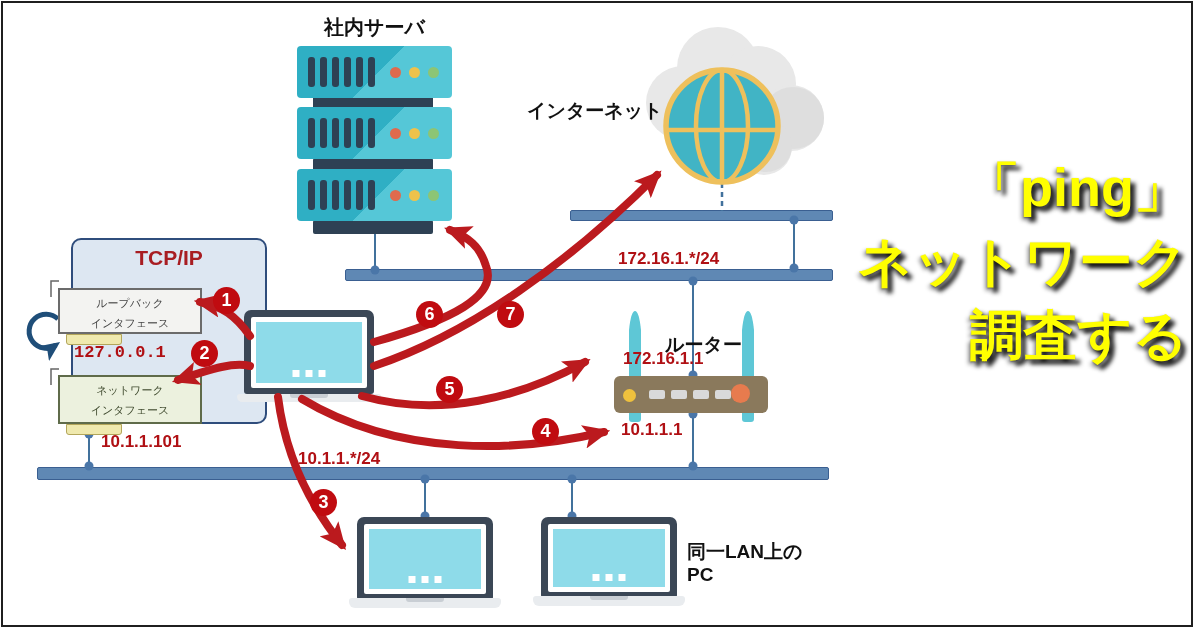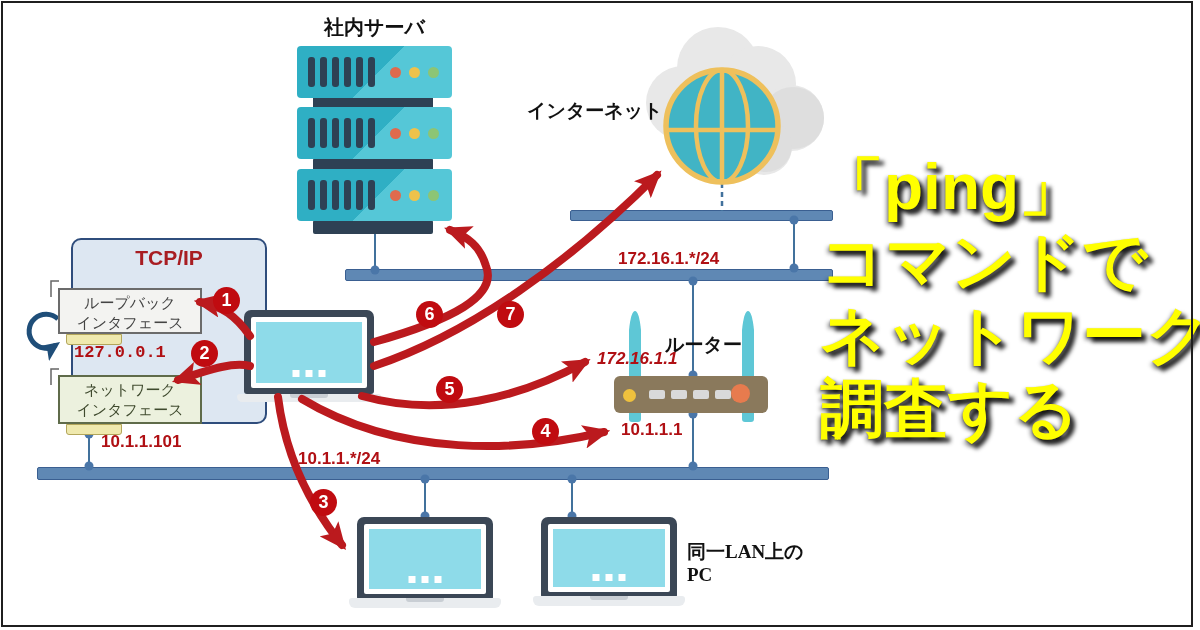--- a/index.html
+++ b/index.html
@@ -22,31 +22,31 @@
   .lt-notch{position:absolute;left:50%;transform:translateX(-50%);top:0;width:38px;height:4px;background:#c9ced4;border-radius:0 0 3px 3px;}
   
   .srv-bar{position:absolute;left:313px;width:120px;height:14px;background:#2e4154;border-radius:2px;}
   .srv-unit{position:absolute;left:297px;width:155px;height:52px;border-radius:4px;
             background:linear-gradient(135deg,#2fafc4 0 52%,#55c7d7 52% 100%);}
   .srv-slots{position:absolute;left:11px;top:11px;display:flex;gap:5px;}
   .srv-slots span{width:7px;height:30px;background:#2e4154;border-radius:3px;display:block;}
   .srv-leds{position:absolute;top:21px;display:flex;gap:8px;left:93px;}
   .srv-leds span{width:11px;height:11px;border-radius:50%;display:block;}
   
-  .card{position:absolute;width:144px;box-sizing:border-box;text-align:center;font-size:15px;line-height:20px;padding-top:3px;}
+  .card{position:absolute;width:144px;box-sizing:border-box;text-align:center;font-size:11px;line-height:20px;padding-top:3px;}
   .tab{position:absolute;width:54px;height:9px;background:#efe9ae;border:1px solid #b3a65a;border-radius:0 0 3px 3px;}
   .tcpip-box{position:absolute;left:71px;top:238px;width:192px;height:182px;background:#dde7f2;
              border:2px solid #2f4d7c;border-radius:10px;}
   .tcpip-title{position:absolute;left:0;top:6px;width:100%;text-align:center;color:#a81d22;font-weight:bold;font-size:21px;}
   
   .router-body{position:absolute;left:614px;top:376px;width:154px;height:37px;background:#8a795c;border-radius:6px;}
   .router-slot{position:absolute;top:14px;width:16px;height:9px;background:#d9d9d9;border-radius:2px;}
   
-  #title{position:absolute;left:820px;top:150px;width:368px;color:#ffff00;
-         font-weight:bold;font-size:64px;line-height:74px;white-space:nowrap;
+  #title{position:absolute;left:820px;top:150px;width:368px;text-align:right;color:#ffff00;
+         font-weight:bold;font-size:54px;line-height:74px;white-space:nowrap;
          text-shadow:5px 5px 4px rgba(0,0,0,0.85),-2px 3px 4px rgba(0,0,0,0.45),0 1px 2px rgba(0,0,0,0.4);}
 </style>
 </head>
 <body>
 
 <div id="stage">
 
   <div class="bus" style="left:570px;top:210px;width:261px;height:9px;"></div>
   <div class="bus" style="left:345px;top:269px;width:486px;height:10px;"></div>
   <div class="bus" style="left:37px;top:467px;width:790px;height:11px;"></div>
@@ -245,27 +245,27 @@
         </div>
     </div>
     <div class="lt-base" style="left:533px;top:596px;width:152px;height:10px;">
         <div class="lt-notch"></div>
       </div>
   </div>
 
   <div class="jp-label" style="left:324px;top:16px;font-size:20px;">社内サーバ</div>
   <div class="jp-label" style="left:527px;top:99px;">インターネット</div>
   <div class="jp-label" style="left:665px;top:313px;margin-top:20px;">ルーター</div>
-  <div class="jp-label" style="left:687px;top:540px;font-family:Liberation Serif, serif;">
+  <div class="jp-label" style="left:687px;top:540px;">
     <div>同一LAN上の</div>
     <div>PC</div>
   </div>
   <div class="red-label" style="left:618px;top:249px;">172.16.1.*/24</div>
   <div class="red-label" style="left:298px;top:449px;">10.1.1.*/24</div>
-  <div class="red-label" style="left:597px;top:349px;font-style:italic;">172.16.1.1</div>
+  <div class="red-label" style="left:623px;top:349px;">172.16.1.1</div>
   <div class="red-label" style="left:621px;top:420px;">10.1.1.1</div>
 
   <svg width="1200" height="630" viewBox="0 0 1200 630" style="position:absolute;left:0;top:0;">
     <defs>
       <marker id="ah" markerWidth="3.4" markerHeight="3" refX="2.6" refY="1.5" orient="auto" markerUnits="strokeWidth">
         <path d="M0,0 L3.4,1.5 L0,3 L0.75,1.5 Z" fill="#bb1a1e"></path>
       </marker>
     </defs>
     <g fill="none" stroke="#bb1a1e" stroke-width="8" stroke-linecap="round">
       <path d="M250,336 C236,316 222,306 200,302" marker-end="url(#ah)"></path>
@@ -281,19 +281,18 @@
   <div class="badge" style="left:213px;top:287px;">1</div>
   <div class="badge" style="left:191px;top:340px;">2</div>
   <div class="badge" style="left:310px;top:489px;">3</div>
   <div class="badge" style="left:532px;top:418px;">4</div>
   <div class="badge" style="left:436px;top:376px;">5</div>
   <div class="badge" style="left:416px;top:301px;">6</div>
   <div class="badge" style="left:497px;top:301px;">7</div>
 
   <div id="title">
     <div>「ping」</div>
-    <div>コマンドで</div>
     <div>ネットワーク</div>
     <div>調査する</div>
   </div>
 
   <div id="frame"></div>
 </div>
 
 </body></html>

